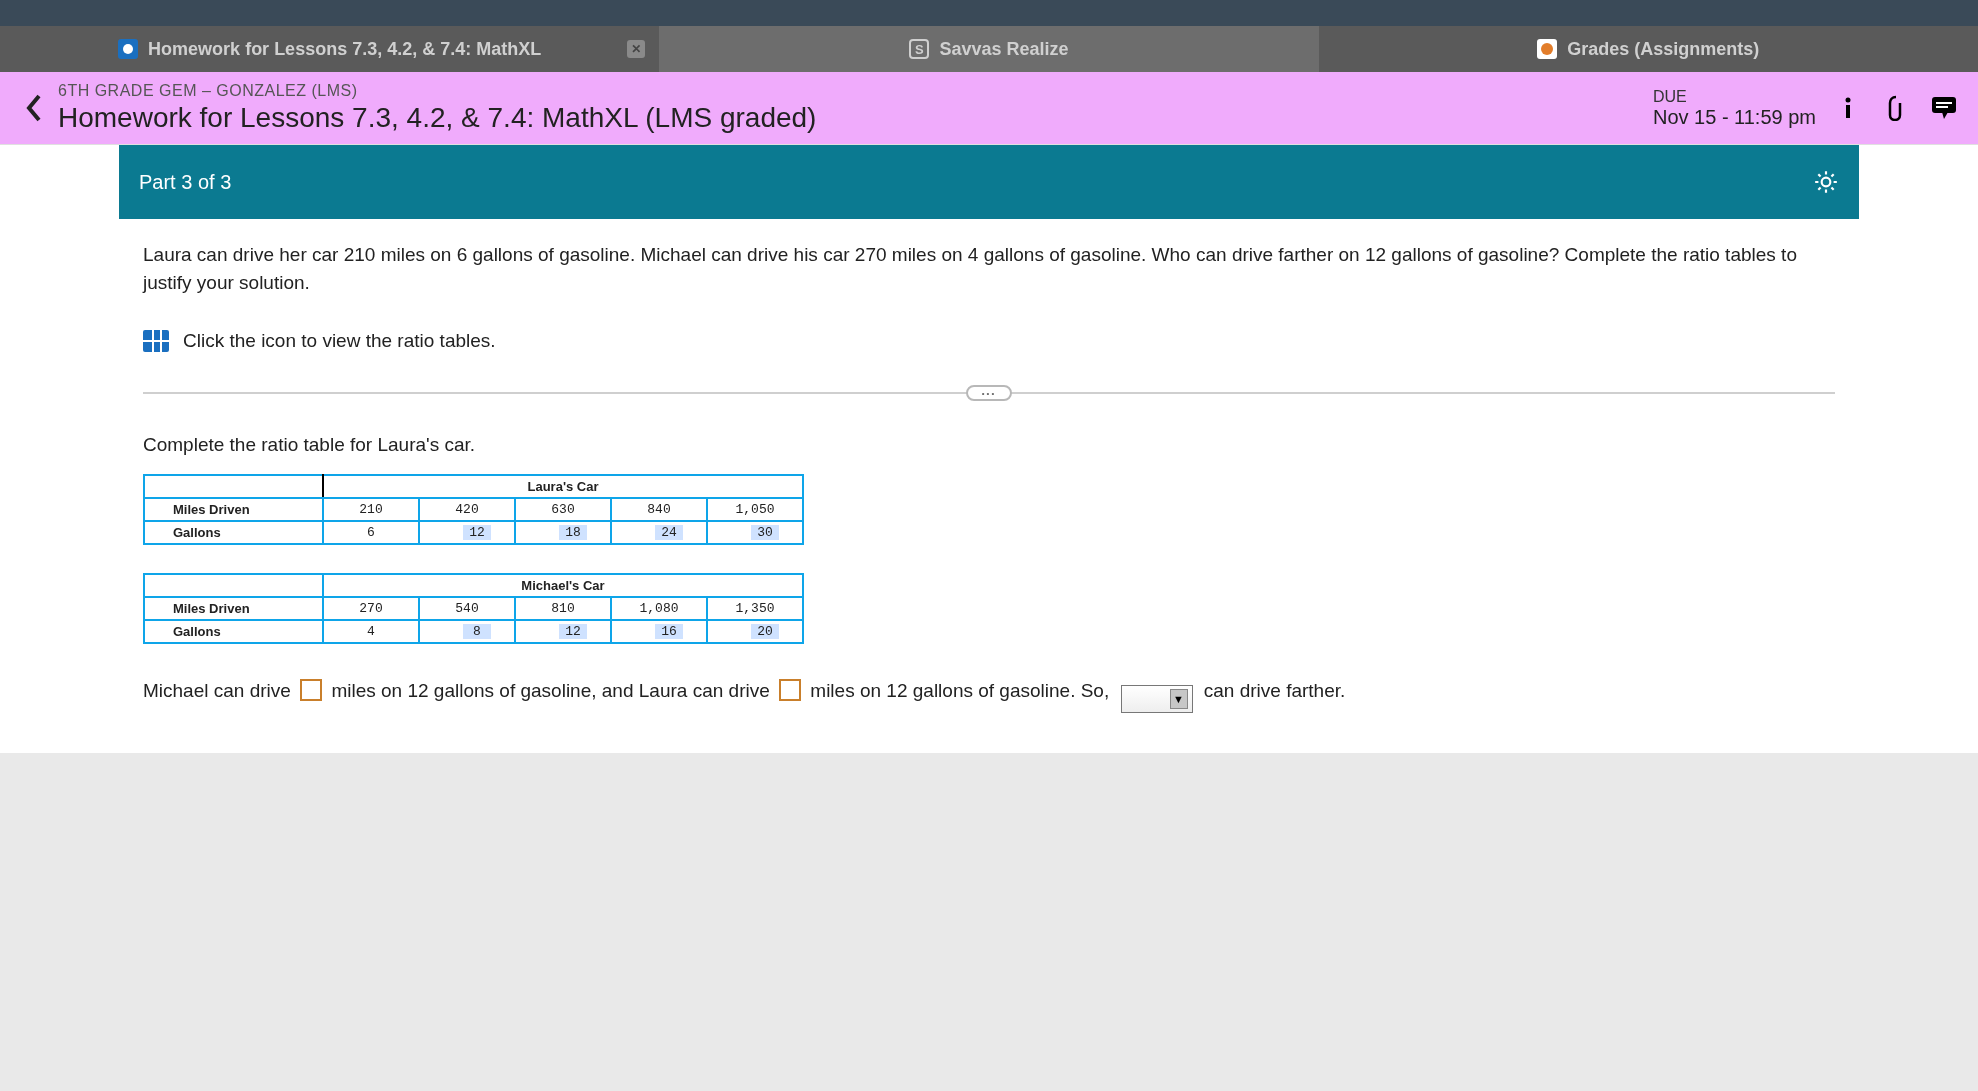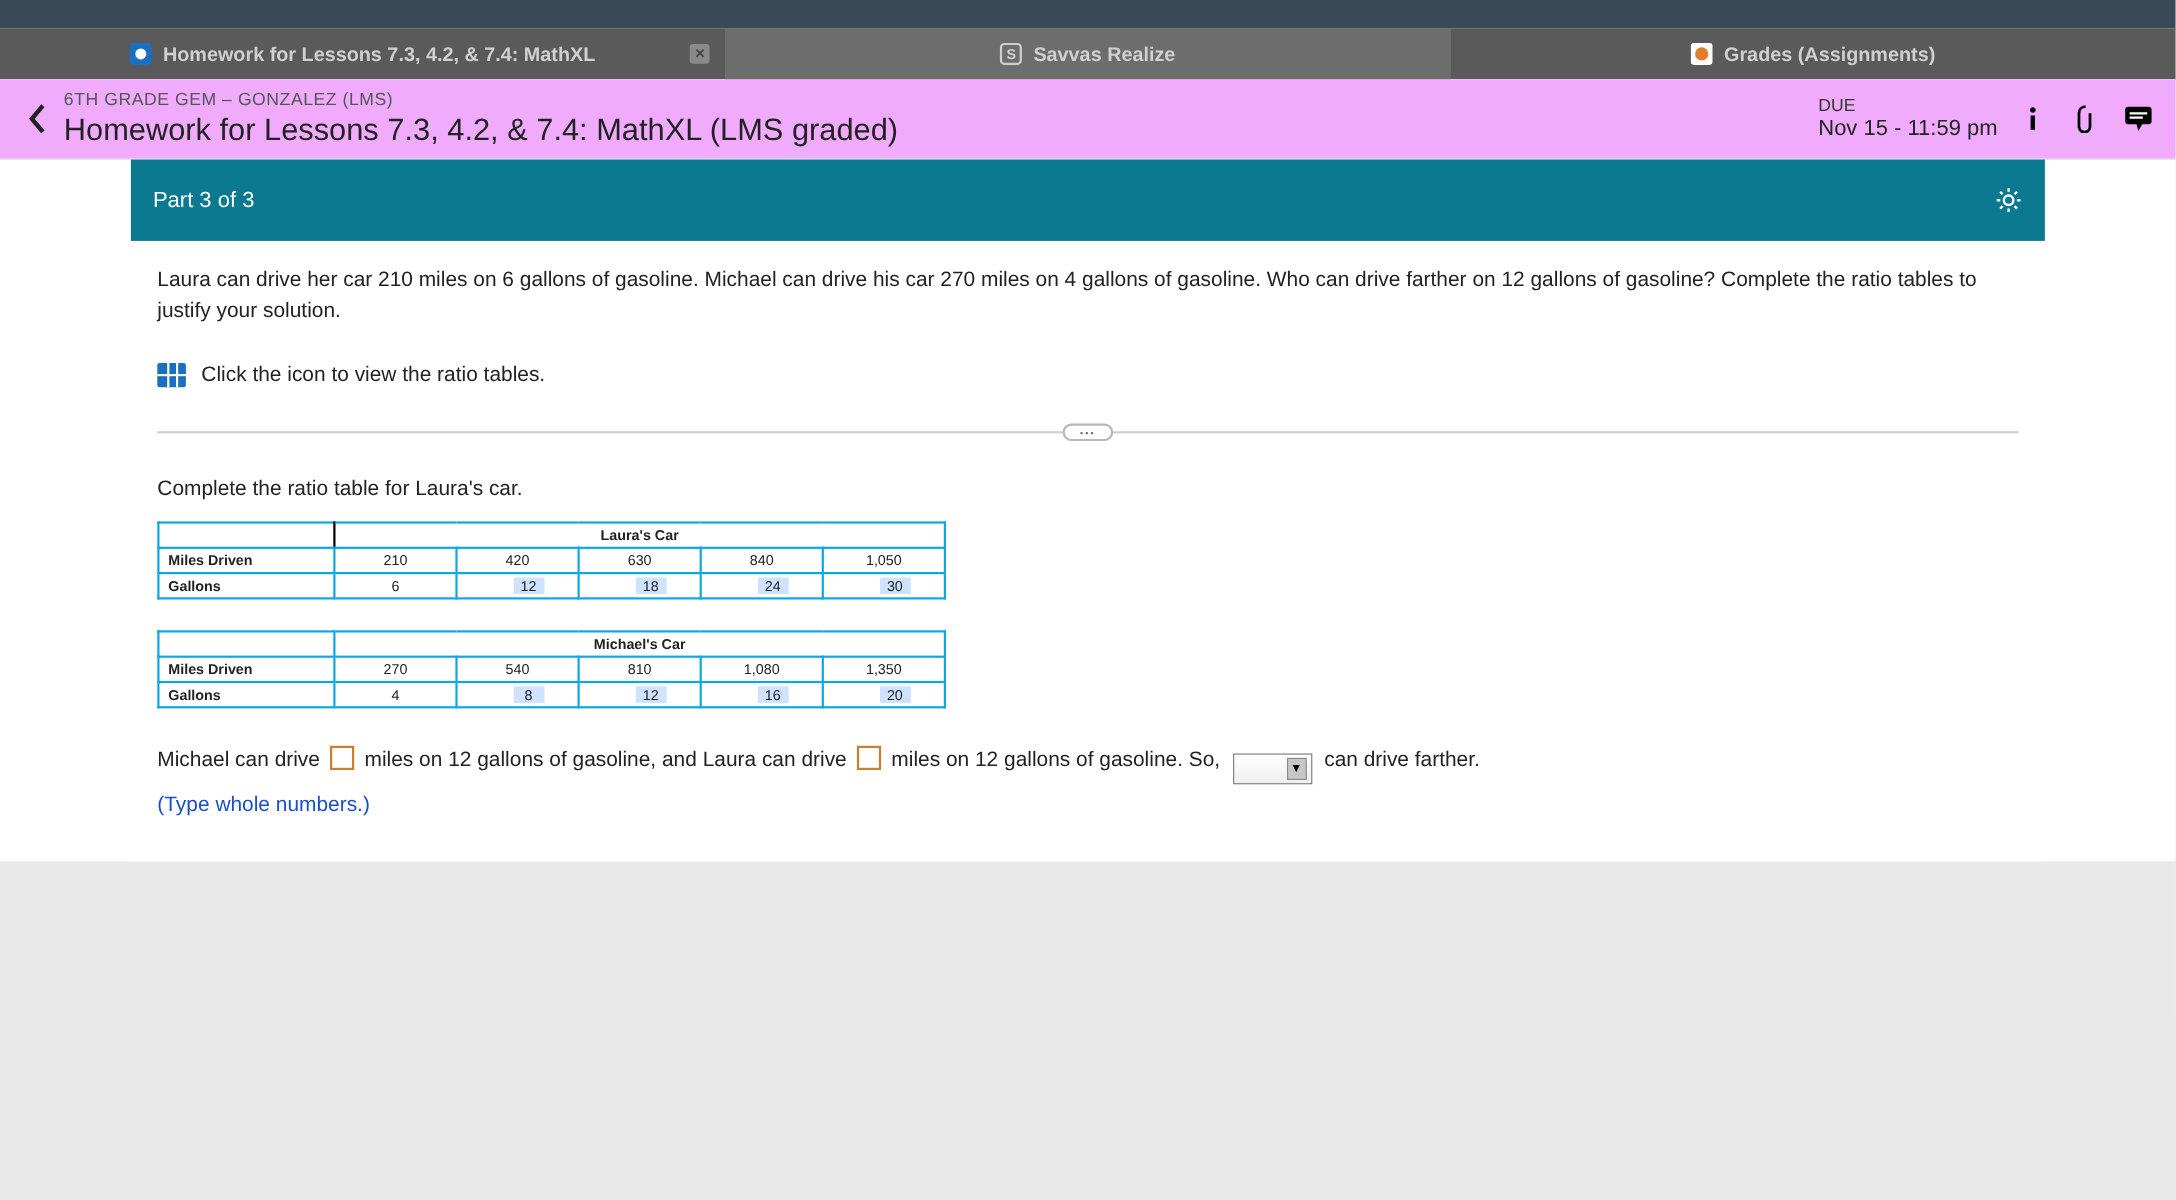--- a/index.html
+++ b/index.html
@@ -141,24 +141,24 @@
     padding: 3px 8px;
     text-align: center;
     font-size: 13px;
   }
   .ratiotable .title {
     font-weight: bold;
   }
   .ratiotable .rowlbl {
     text-align: left;
     font-weight: bold;
-    width: 160px;
-    padding-left: 8px;
-  }
-  .ratiotable .cell { width: 111px; }
+    width: 179px;
+    padding-left: 28px;
+  }
+  .ratiotable .cell { width: 96px; font-family: Liberation Mono, monospace; }
   .answered {
     background: #cfe2ff;
     display: inline-block;
     min-width: 28px;
     padding: 0 4px;
     margin-left: 20px;
   }
   .ansline { line-height: 2; }
   .blankbox {
     display: inline-block;
@@ -347,20 +347,19 @@
             <span>Michael can drive</span>
             <span class="blankbox"></span>
             <span>miles on 12 gallons of gasoline, and Laura can drive</span>
             <span class="blankbox"></span>
             <span>miles on 12 gallons of gasoline. So,</span>
             <span class="selectbox">
                 <span class="arrow">▼</span>
               </span>
             <span>can drive farther.</span>
           </div>
-          <div class="hint">(Type whole numbers.)</div>
 
         </div>
       </div>
     </div>
 
   </div>
 </div>
 
 </body></html>

